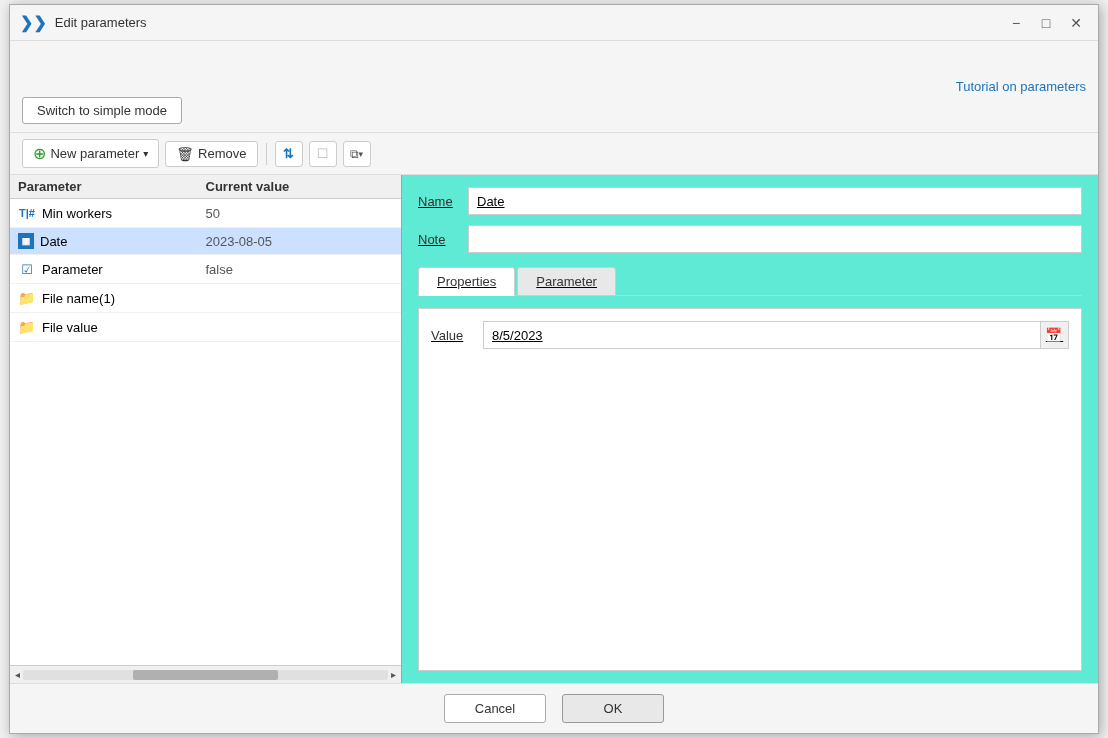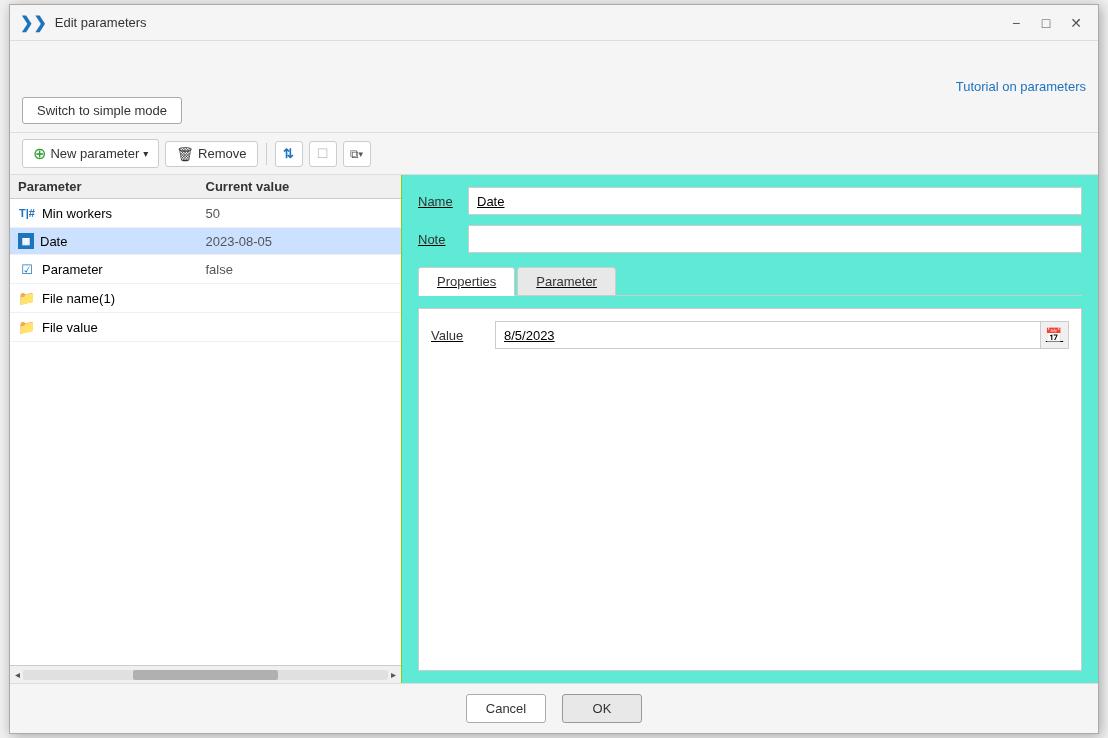--- a/index.html
+++ b/index.html
@@ -270,21 +270,21 @@
       flex: 1;
       background: #fff;
       border: 1px solid #ccc;
       padding: 12px;
       display: flex;
       flex-direction: column;
     }
     .value-row {
       display: flex;
       align-items: center;
-      gap: 24px;
+      gap: 12px;
     }
     .value-label {
       color: #333;
       font-size: 13px;
       width: 40px;
     }
     .value-input-wrap {
       flex: 1;
       display: flex;
       align-items: center;
@@ -318,21 +318,21 @@
     .bottom-bar {
       display: flex;
       align-items: center;
       justify-content: center;
       gap: 16px;
       padding: 10px;
       border-top: 1px solid #ddd;
       background: #f5f5f5;
     }
     .dialog-btn {
-      width: 80px;
+      width: 102px;
       padding: 6px 0;
       border: 1px solid #aaa;
       background: #fff;
       cursor: pointer;
       font-size: 13px;
       color: #333;
       text-align: center;
       border-radius: 3px;
     }
     .dialog-btn.primary {

